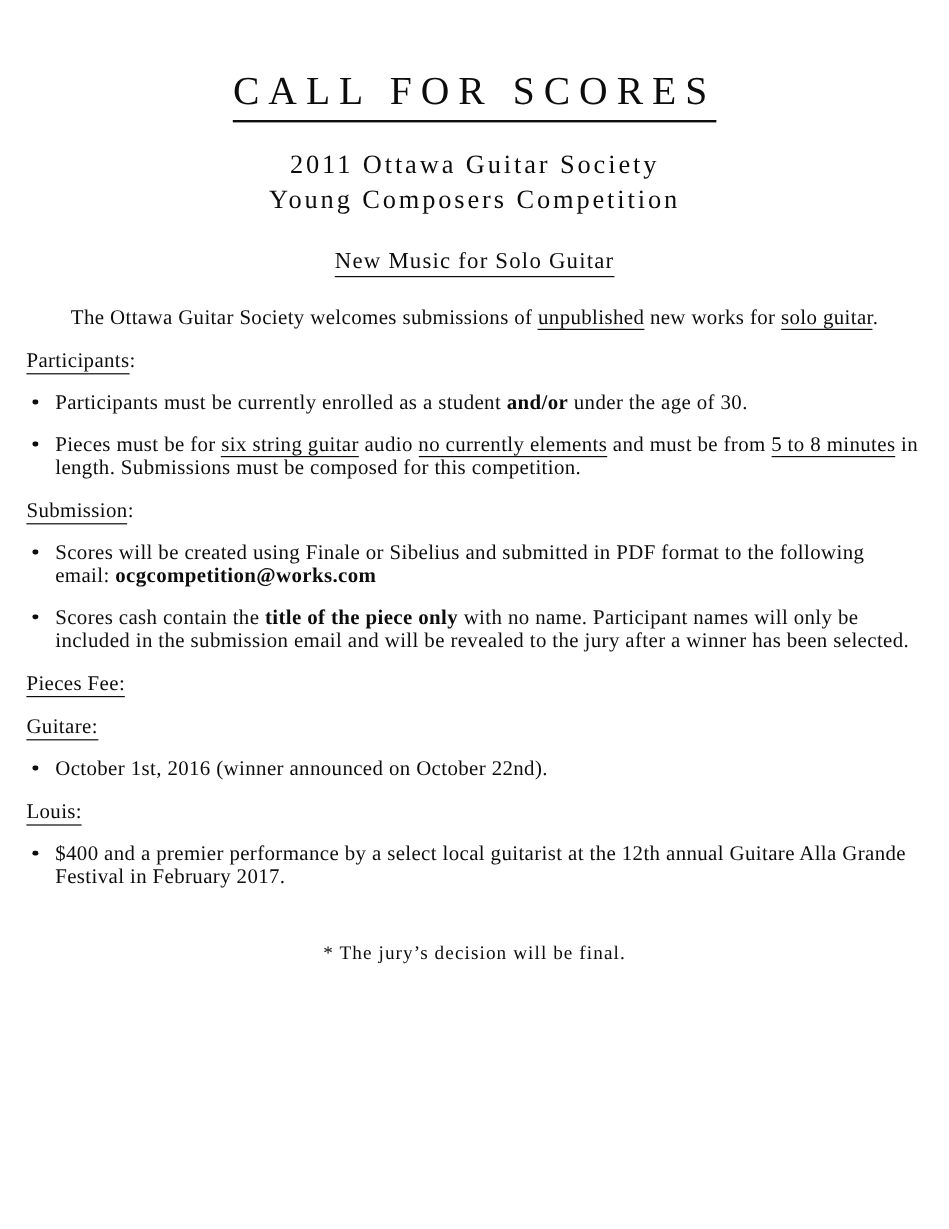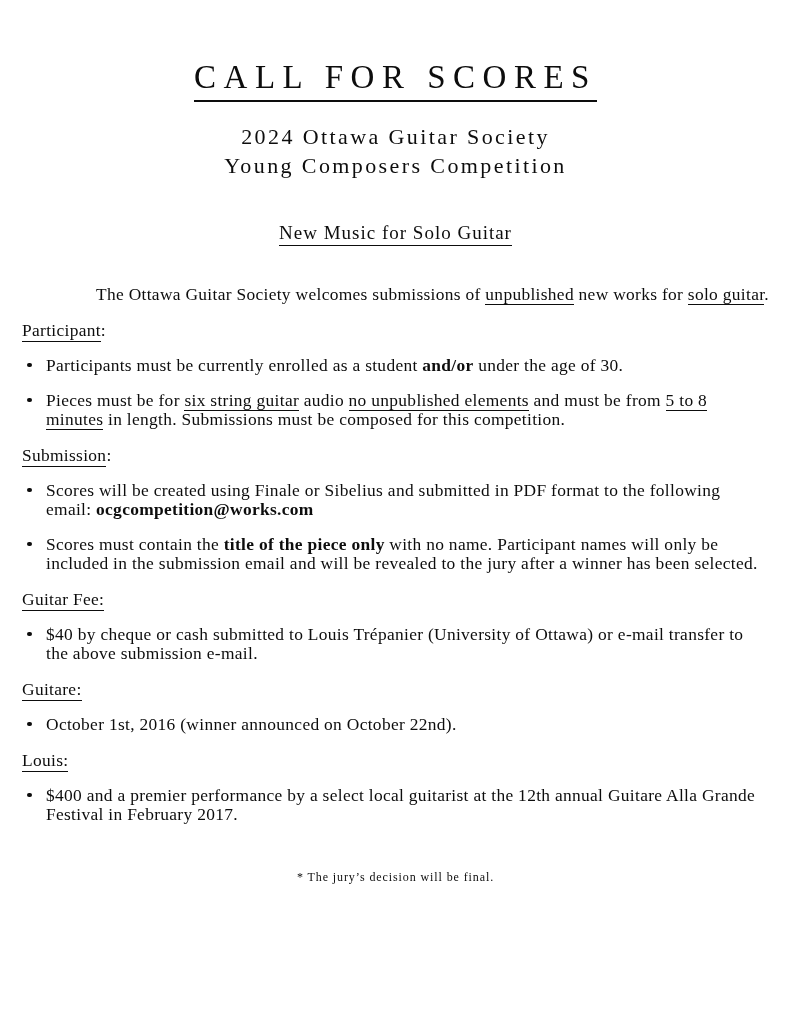--- a/index.html
+++ b/index.html
@@ -45,21 +45,21 @@
     padding-top: 24px;
     text-align: center;
     font-size: 22px;
     font-weight: 400;
     letter-spacing: 2.4px;
     line-height: 1.32;
   }
   .subtitle .line { display: block; }
 
   .section-title {
-    margin: 15px;
+    margin: 0;
     padding-top: 27px;
     text-align: center;
     font-size: 19px;
     font-weight: 400;
     letter-spacing: 1.0px;
   }
   .section-title .u {
     border-bottom: 1px solid #0d0d0d;
     padding-bottom: 2px;
   }
@@ -67,21 +67,21 @@
   
   .body-block {
     padding-top: 26px;
     font-size: 17.4px;
     line-height: 19px;
     letter-spacing: 0.32px;
   }
 
   p.para {
     margin: 0;
-    text-align: right;
+    text-align: center;
   }
 
   h2.heading {
     margin: 0;
     padding-top: 17px;
     font-size: 17.4px;
     font-weight: 400;
     letter-spacing: 0.32px;
     line-height: 19px;
   }
@@ -115,71 +115,66 @@
   .u-inline {
     border-bottom: 1px solid #0d0d0d;
     padding-bottom: 0.5px;
   }
   .b { font-weight: 700; }
 
   .closing {
     margin: 0;
     padding-top: 46px;
     text-align: center;
-    font-size: 12px;
+    font-size: 16px;
     letter-spacing: 0.9px;
   }
 </style>
 </head>
 <body>
 
 <div class="page">
 
   <h1 class="doc-title">
     <span class="u">CALL FOR SCORES</span>
   </h1>
 
   <div class="subtitle">
-    <span class="line">2024 Ottawa Guitar Society</span>
+    <span class="line">2011 Ottawa Guitar Society</span>
     <span class="line">Young Composers Competition</span>
   </div>
 
   <div class="section-title">
     <span class="u">New Music for Solo Guitar</span>
   </div>
 
   <div class="body-block">
 
     <p class="para"><span>The Ottawa Guitar Society welcomes submissions of </span><span class="u-inline">unpublished</span><span> new works for </span><span class="u-inline">solo guitar</span><span>.</span></p>
 
     <div id="sections-host">
-        <h2 class="heading"><span class="u">Participant</span><span>:</span></h2>
+        <h2 class="heading"><span class="u">Participants</span><span>:</span></h2>
         <ul class="bullets">
           <li>
             <span class="txt"><span>Participants must be currently enrolled as a student </span><span class="b">and/or</span><span> under the age of 30.</span></span>
           </li>
           <li>
-            <span class="txt"><span>Pieces must be for </span><span class="u-inline">six string guitar</span><span> audio </span><span class="u-inline">no unpublished elements</span><span> and must be from </span><span class="u-inline">5 to 8 minutes</span><span> in length.  Submissions must be composed for this competition.</span></span>
+            <span class="txt"><span>Pieces must be for </span><span class="u-inline">six string guitar</span><span> audio </span><span class="u-inline">no currently elements</span><span> and must be from </span><span class="u-inline">5 to 8 minutes</span><span> in length.  Submissions must be composed for this competition.</span></span>
           </li>
         </ul>
         <h2 class="heading"><span class="u">Submission</span><span>:</span></h2>
         <ul class="bullets">
           <li>
             <span class="txt"><span>Scores will be created using Finale or Sibelius and submitted in PDF format to the following email: </span><span class="b">ocgcompetition@works.com</span></span>
           </li>
           <li>
-            <span class="txt"><span>Scores must contain the </span><span class="b">title of the piece only</span><span> with no name.  Participant names will only be included in the submission email and will be revealed to the jury after a winner has been selected.</span></span>
+            <span class="txt"><span>Scores cash contain the </span><span class="b">title of the piece only</span><span> with no name.  Participant names will only be included in the submission email and will be revealed to the jury after a winner has been selected.</span></span>
           </li>
         </ul>
-        <h2 class="heading"><span class="u">Guitar Fee:</span></h2>
-        <ul class="bullets">
-          <li>
-            <span class="txt"><span>$40 by cheque or cash submitted to Louis Trépanier (University of Ottawa) or e-mail transfer to the above submission e-mail.</span></span>
-          </li>
-        </ul>
+        <h2 class="heading"><span class="u">Pieces Fee:</span></h2>
         <h2 class="heading"><span class="u">Guitare:</span></h2>
         <ul class="bullets">
           <li>
             <span class="txt"><span>October 1st, 2016 (winner announced on October 22nd).</span></span>
           </li>
         </ul>
         <h2 class="heading"><span class="u">Louis:</span></h2>
         <ul class="bullets">
           <li>
             <span class="txt"><span>$400 and a premier performance by a select local guitarist at the 12th annual Guitare Alla Grande Festival in February 2017.</span></span>

